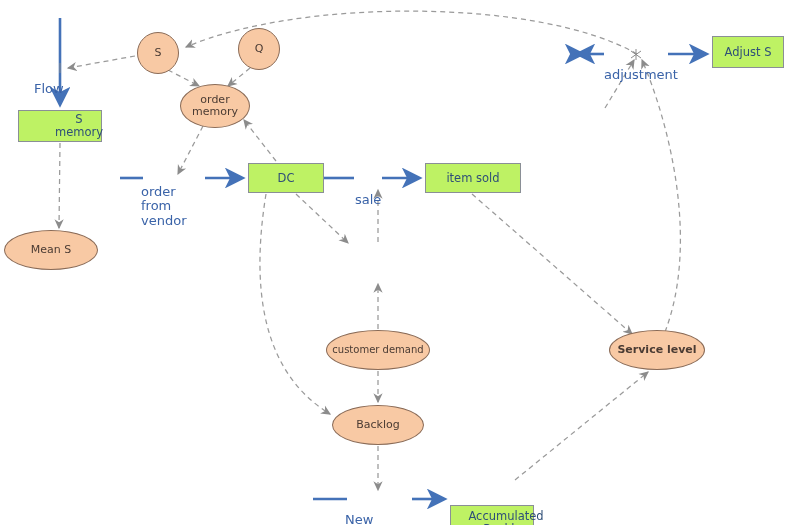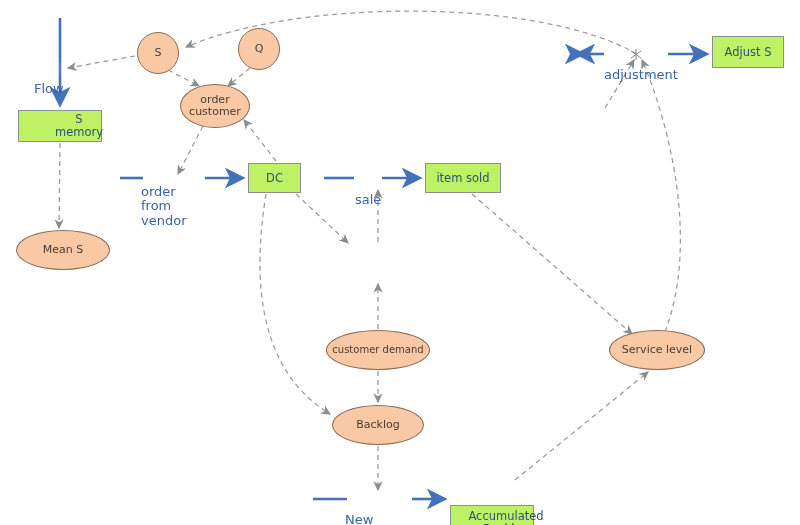--- a/index.html
+++ b/index.html
@@ -110,25 +110,25 @@
       <g>
         <line x1="60" y1="63" x2="60" y2="73"></line>
       </g>
     </g>
   </svg>
 
   <div class="node stock" style="left:18px;top:110px;width:84px;height:32px;padding-left:38px;">
     <span>S memory</span>
   </div>
 
-  <div class="node stock" style="left:248px;top:163px;width:53px;height:30px;">
+  <div class="node stock" style="left:248px;top:163px;width:76px;height:30px;">
     <span>DC</span>
   </div>
 
-  <div class="node stock" style="left:425px;top:163px;width:76px;height:30px;">
+  <div class="node stock" style="left:425px;top:163px;width:96px;height:30px;">
     <span>item sold</span>
   </div>
 
   <div class="node stock" style="left:712px;top:36px;width:72px;height:32px;">
     <span>Adjust S</span>
   </div>
 
   <div class="node stock" style="left:450px;top:505px;width:84px;height:36px;white-space:pre-line;padding-left:28px;">
     <span style="white-space:pre-line;">Accumulated
 Backlog</span>
@@ -137,38 +137,38 @@
   <div class="node aux" style="left:137px;top:32px;width:42px;height:42px;">
     <span>S</span>
   </div>
 
   <div class="node aux" style="left:238px;top:28px;width:42px;height:42px;">
     <span>Q</span>
   </div>
 
   <div class="node aux" style="left:180px;top:84px;width:70px;height:44px;white-space:pre-line;">
     <span style="white-space:pre-line;">order
-customer</span>
+memory</span>
   </div>
 
-  <div class="node aux" style="left:16px;top:230px;width:94px;height:40px;text-align:center;">
+  <div class="node aux" style="left:4px;top:230px;width:94px;height:40px;text-align:center;">
     <span>Mean S</span>
   </div>
 
 
   <div class="node aux" style="left:326px;top:330px;width:104px;height:40px;font-size:10px;">
     <span>customer demand</span>
   </div>
 
   <div class="node aux" style="left:332px;top:405px;width:92px;height:40px;">
     <span>Backlog</span>
   </div>
 
 
-  <div class="node aux" style="left:609px;top:330px;width:96px;height:40px;">
+  <div class="node aux" style="left:609px;top:330px;width:96px;height:40px;font-weight:bold;">
     <span>Service level</span>
   </div>
 
   <div class="flow-label" style="left:34px;top:60px;width:42px;">Flow</div>
 
   <div class="flow-label" style="left:141px;top:163px;width:68px;white-space:pre-line;">order from
 vendor</div>
 
   <div class="flow-label" style="left:355px;top:171px;width:30px;">sale</div>
 

